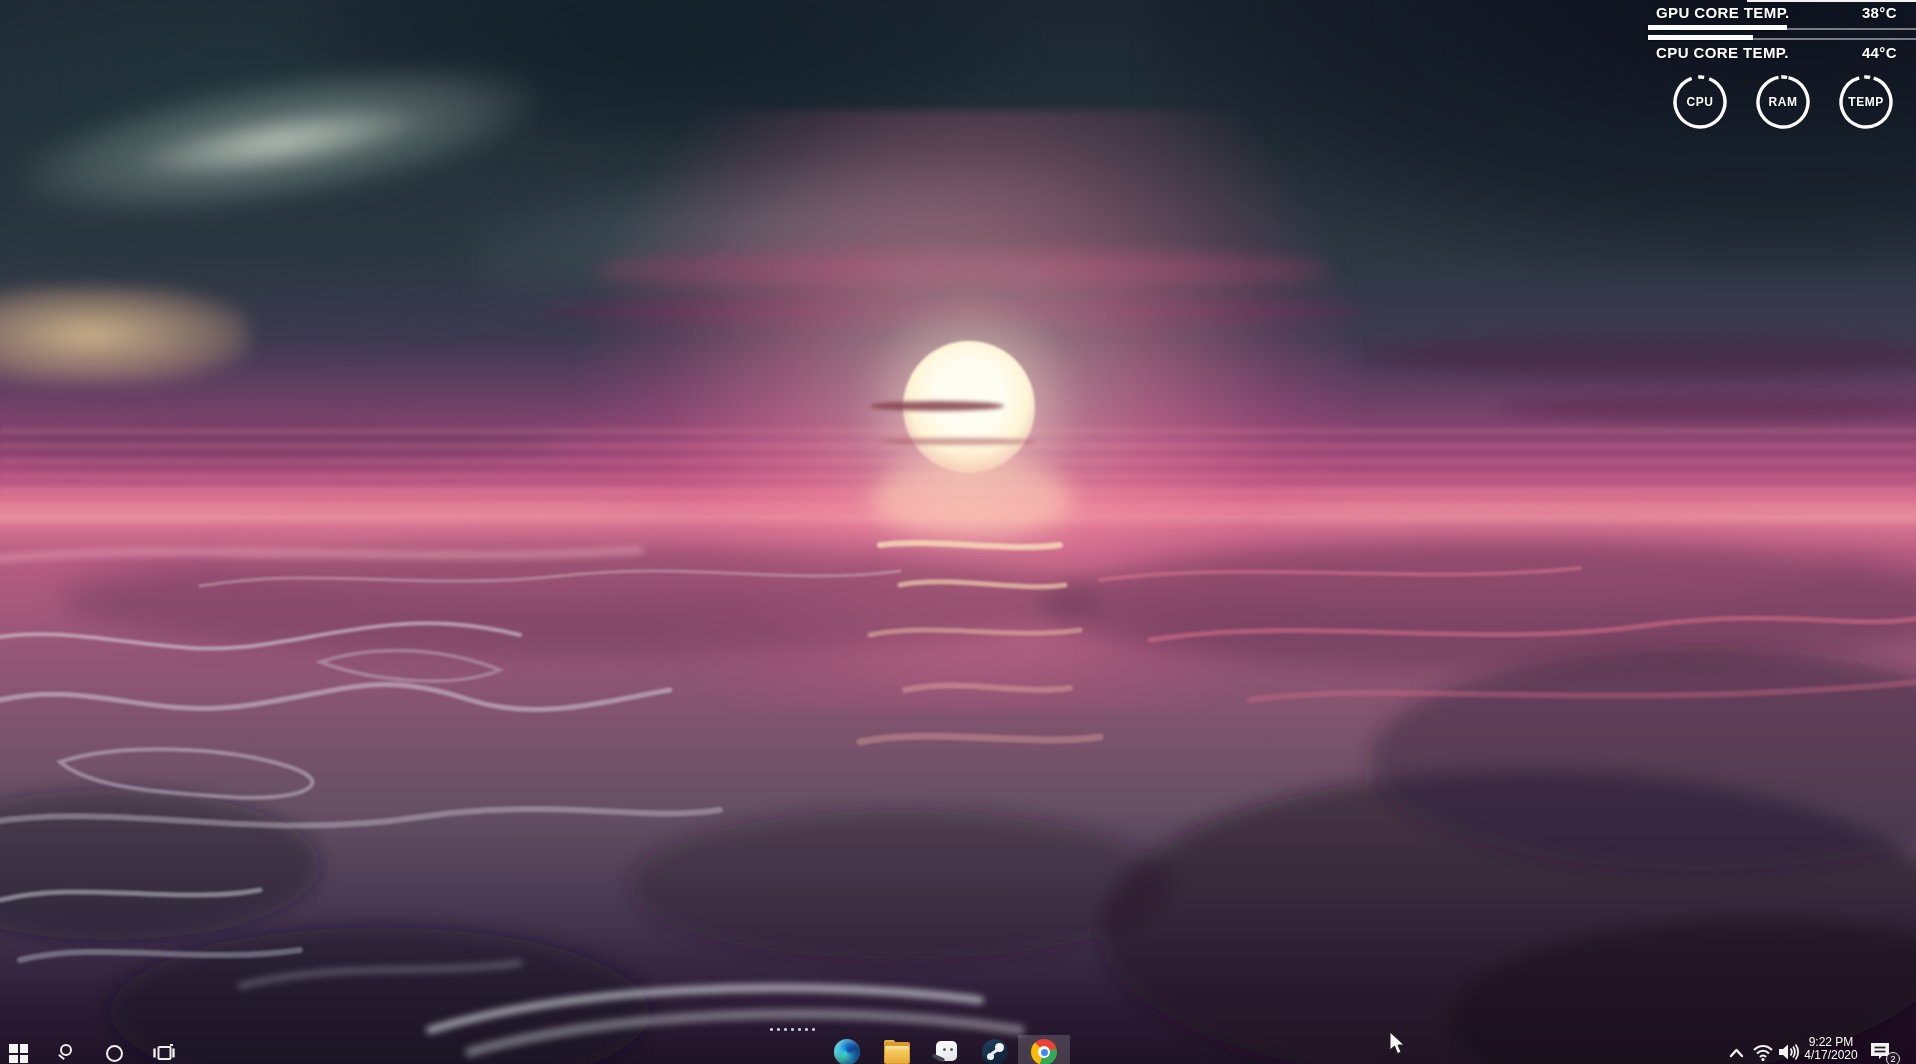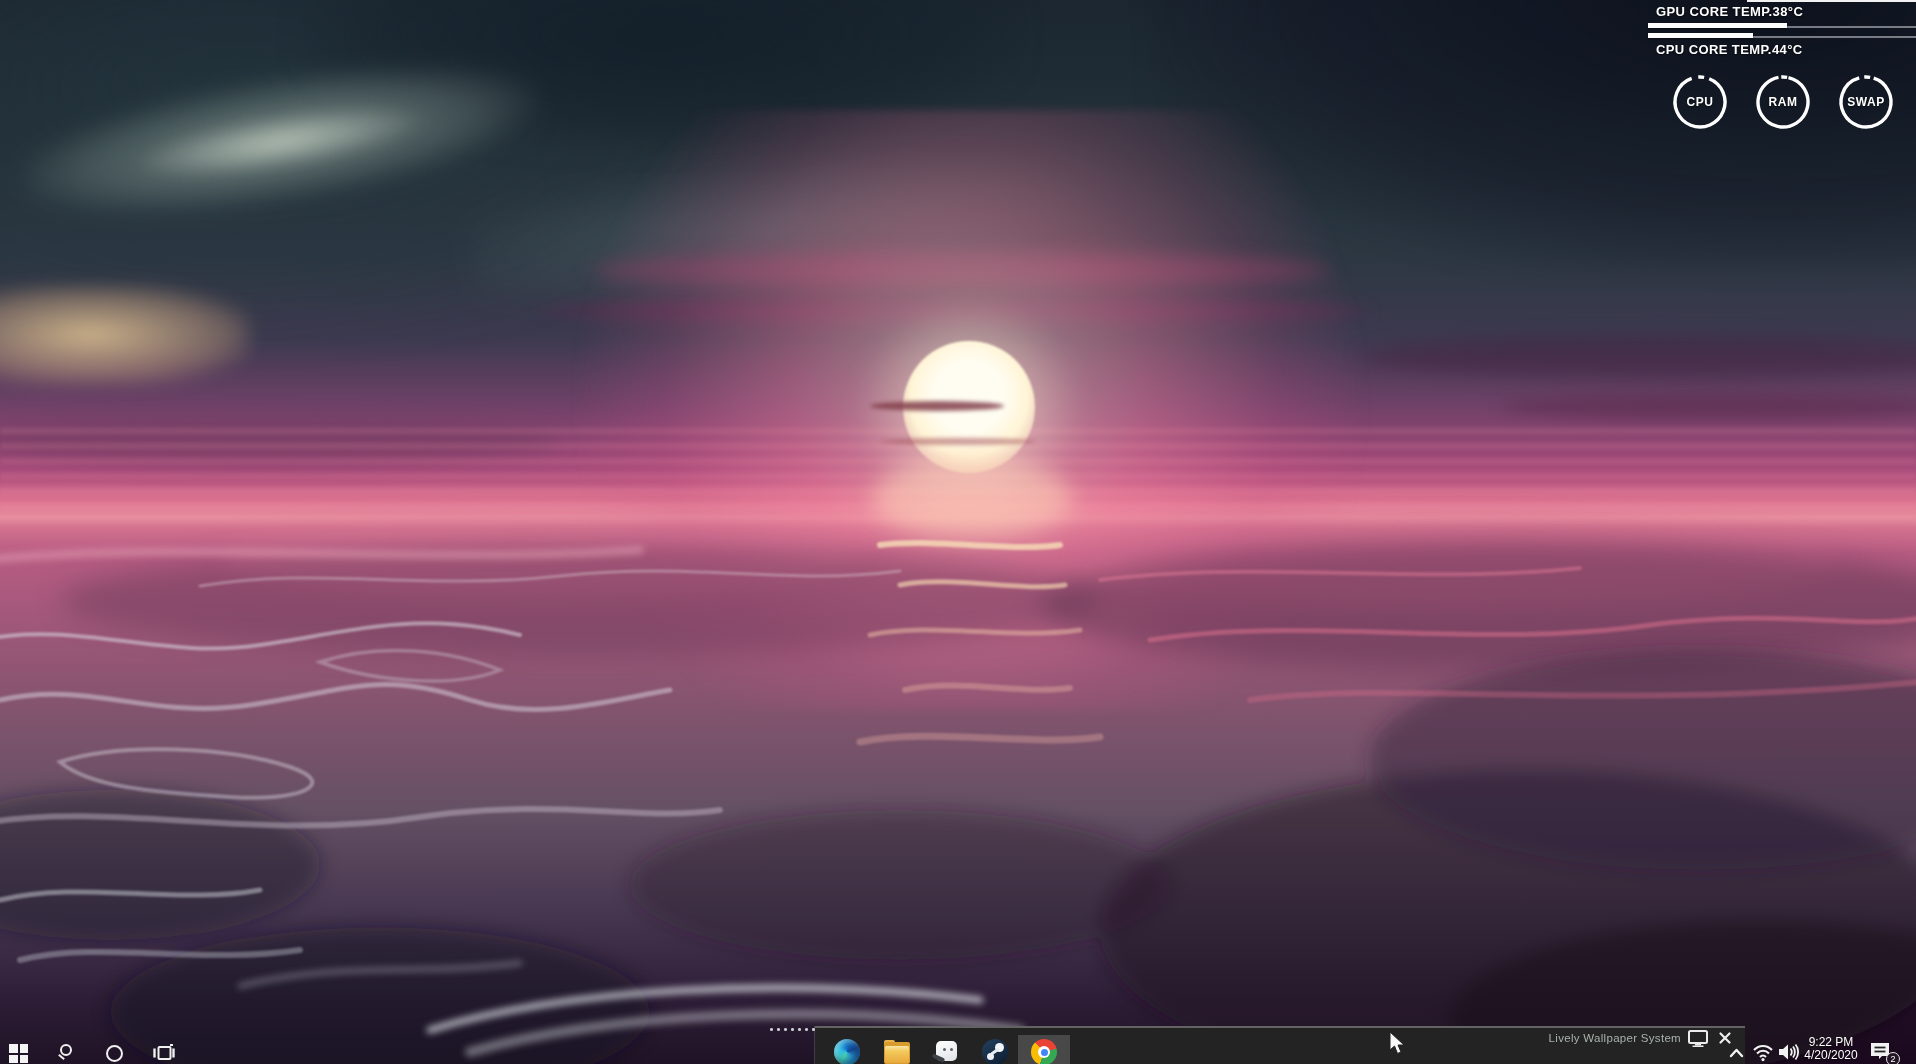--- a/index.html
+++ b/index.html
@@ -34,21 +34,21 @@
   .sun-band2{ left:880px; top:438px; width:156px; height:7px;  background:rgba(164,82,92,.55); border-radius:50%; filter:blur(2px); }
   .sun-col  { left:872px; top:458px; width:200px; height:80px; background:rgba(255,216,184,.5); border-radius:50%; filter:blur(11px); }
   .sea-sheen-l { left:220px;  top:515px; width:640px; height:82px; background:rgba(222,122,152,.32); border-radius:50%; filter:blur(11px); }
   .sea-sheen-r { left:1080px; top:515px; width:760px; height:92px; background:rgba(216,112,146,.32); border-radius:50%; filter:blur(11px); }
   .swell-1 { left:60px;   top:545px; width:1040px; height:110px; background:rgba(94,52,82,.4); border-radius:50%; filter:blur(13px); }
   .swell-2 { left:1040px; top:540px; width:940px;  height:130px; background:rgba(84,46,76,.45); border-radius:50%; filter:blur(13px); }
 
   
   .top-cut-bar { left:1747px; top:0; width:169px; height:2px; background:#f2f2f2; }
   .monitor { position:absolute; left:1648px; top:4px; width:268px; color:#fff; }
-  .mon-row { display:flex; padding:0 19px 0 8px; font-size:13px; font-weight:bold; letter-spacing:.4px; text-shadow:0 1px 2px rgba(0,0,0,.7); }
+  .mon-row { display:flex; justify-content:space-between; padding:0 19px 0 8px; font-size:15px; font-weight:bold; letter-spacing:.4px; text-shadow:0 1px 2px rgba(0,0,0,.7); }
   .mon-bar { position:relative; height:6px; margin-top:4px; margin-bottom:3px; }
   .mon-track { position:absolute; left:0; right:0; top:3px; height:1.5px; background:rgba(210,210,215,.55); }
   .mon-fill  { position:absolute; left:0; top:0; height:4.5px; background:#fdfdfd; box-shadow:0 1px 2px rgba(0,0,0,.5); }
   .gauges { position:absolute; left:1670px; top:72px; display:flex; gap:23px; }
   .gauge { position:relative; width:60px; height:60px; }
   .gauge svg { position:absolute; left:0; top:0; }
   .gauge-label { position:absolute; left:0; top:0; width:60px; height:60px; display:flex; align-items:center; justify-content:center; color:#fff; font-size:12px; font-weight:bold; letter-spacing:.5px; text-shadow:0 1px 2px rgba(0,0,0,.7); }
 
   
   .tb-icon { position:absolute; }
@@ -201,35 +201,24 @@
         <circle cx="30" cy="30" r="25" fill="none" stroke="#ffffff" stroke-width="3.4" stroke-dasharray="146.0840583919254 10.995574287564267" transform="rotate(-77.4 30 30)"></circle>
         <circle cx="30" cy="30" r="25" fill="none" stroke="#ffffff" stroke-width="3.4" stroke-dasharray="6 152" transform="rotate(-94 30 30)"></circle>
       </svg>
       <div class="gauge-label">RAM</div>
     </div>
     <div class="gauge">
       <svg width="60" height="60">
         <circle cx="30" cy="30" r="25" fill="none" stroke="#ffffff" stroke-width="3.4" stroke-dasharray="141.3716694115407 15.70796326794897" transform="rotate(-72 30 30)"></circle>
         <circle cx="30" cy="30" r="25" fill="none" stroke="#ffffff" stroke-width="3.4" stroke-dasharray="6 152" transform="rotate(-94 30 30)"></circle>
       </svg>
-      <div class="gauge-label">SWAP</div>
-    </div>
-  </div>
-
-  <div class="dark-panel">
-    <span class="toast-label">Lively Wallpaper System</span>
-    <svg class="toast-monitor" viewBox="0 0 22 17">
-      <rect x="2" y="1" width="18" height="12" rx="1.5" fill="none" stroke="#ededed" stroke-width="2"></rect>
-      <rect x="8" y="13.5" width="6" height="2" fill="#ededed"></rect>
-      <rect x="5.5" y="15.5" width="11" height="1.6" fill="#ededed"></rect>
-    </svg>
-    <svg class="toast-close" viewBox="0 0 14 14">
-      <path d="M2.5,2.5 L11.5,11.5 M11.5,2.5 L2.5,11.5" stroke="#efefef" stroke-width="2.2" stroke-linecap="round"></path>
-    </svg>
-  </div>
+      <div class="gauge-label">TEMP</div>
+    </div>
+  </div>
+
 
   <div class="tb-icon win-logo">
       <span></span>
       <span></span>
       <span></span>
       <span></span>
     </div>
   <div class="tb-icon search-glyph">
     <div class="lens"></div>
       <div class="handle"></div>
@@ -295,21 +284,21 @@
     <circle cx="12" cy="17.6" r="1.6" fill="#f2f2f2"></circle>
   </svg>
   <svg class="tray-icon" style="left:1777px; top:1042px;" width="24" height="20" viewBox="0 0 24 20">
     <polygon points="2,7 6,7 11,2.5 11,17.5 6,13 2,13" fill="#f2f2f2"></polygon>
     <path d="M13.5,6.5 C15,8.5 15,11.5 13.5,13.5" fill="none" stroke="#f2f2f2" stroke-width="1.8"></path>
     <path d="M16,4.5 C18.5,7.5 18.5,12.5 16,15.5" fill="none" stroke="#f2f2f2" stroke-width="1.8"></path>
     <path d="M18.5,2.5 C22,6.5 22,13.5 18.5,17.5" fill="none" stroke="#f2f2f2" stroke-width="1.8"></path>
   </svg>
   <div class="clock">
     <div>9:22 PM</div>
-    <div>4/20/2020</div>
+    <div>4/17/2020</div>
   </div>
   <svg class="tray-icon" style="left:1868px; top:1041px;" width="24" height="20" viewBox="0 0 24 20">
     <path d="M3,2 h18 v13 h-7 l-3,3 v-3 h-8 z" fill="#f2f2f2"></path>
     <line x1="6.5" y1="6.5" x2="17.5" y2="6.5" stroke="#232323" stroke-width="1.8"></line>
     <line x1="6.5" y1="10.5" x2="17.5" y2="10.5" stroke="#232323" stroke-width="1.8"></line>
   </svg>
   <div class="badge">
     <span>2</span>
   </div>
 

